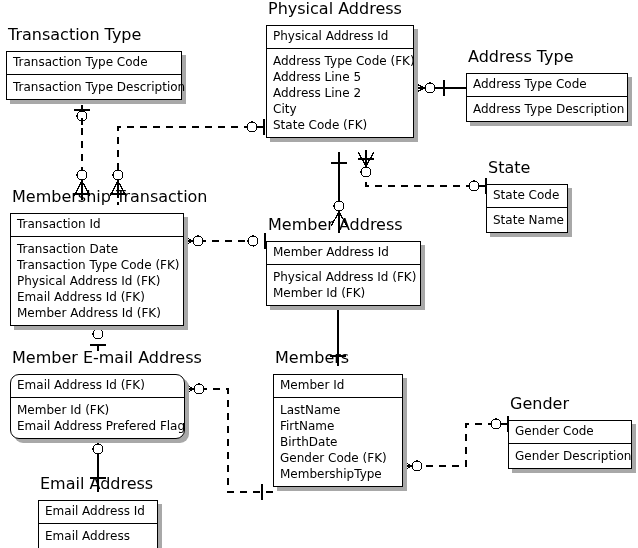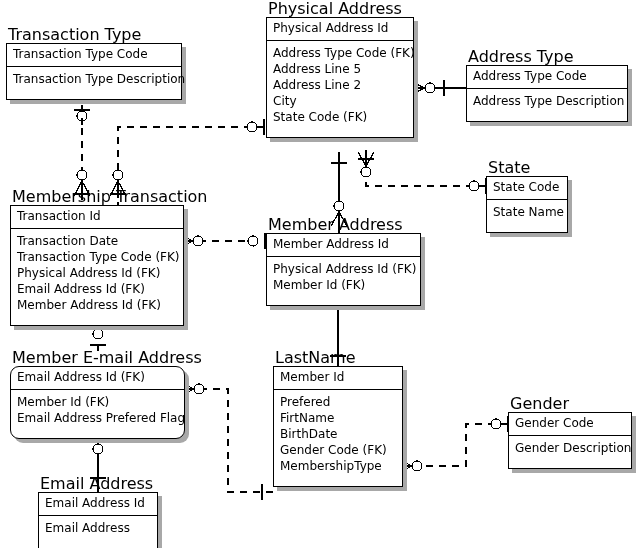--- a/index.html
+++ b/index.html
@@ -30,37 +30,37 @@
     position:absolute;
     left:2px;
     top:-15px;
     white-space:nowrap;
     font-size:16px;
     line-height:13px;
     color:#000;
   }
   .ent-box{
     position:absolute;
-    left:0; top:0;
+    left:0; top:8px;
     width:100%;
     box-sizing:border-box;
     background:#ffffff;
     border:1px solid #000;
     box-shadow:4px 4px 0 0 #a8a8a8;
   }
   .entity.weak .ent-box{
     border-radius:9px;
     box-shadow:4px 4px 0 0 #a8a8a8;
   }
   .pk-section{
     padding:3px 6px 4px 6px;
     border-bottom:1px solid #000;
   }
   .attr-section{
-    padding:4px 6px 12px 6px;
+    padding:4px 6px 4px 6px;
   }
   .attr{
     font-size:12px;
     line-height:16px;
     white-space:nowrap;
     color:#000;
   }
   .pk-section .attr{ line-height:15px; }
 </style>
 </head>
@@ -257,27 +257,27 @@
           <div class="pk-section">
             <div class="attr">Email Address Id (FK)</div>
           </div>
           <div class="attr-section">
             <div class="attr">Member Id (FK)</div>
             <div class="attr">Email Address Prefered Flag</div>
           </div>
         </div>
       </div>
       <div class="entity" style="left: 273px; top: 366px; width: 130px;">
-        <div class="ent-title">LastName</div>
+        <div class="ent-title">Members</div>
         <div class="ent-box">
           <div class="pk-section">
             <div class="attr">Member Id</div>
           </div>
           <div class="attr-section">
-            <div class="attr">Prefered</div>
+            <div class="attr">LastName</div>
             <div class="attr">FirtName</div>
             <div class="attr">BirthDate</div>
             <div class="attr">Gender Code (FK)</div>
             <div class="attr">MembershipType</div>
           </div>
         </div>
       </div>
       <div class="entity" style="left: 508px; top: 412px; width: 124px;">
         <div class="ent-title">Gender</div>
         <div class="ent-box">

